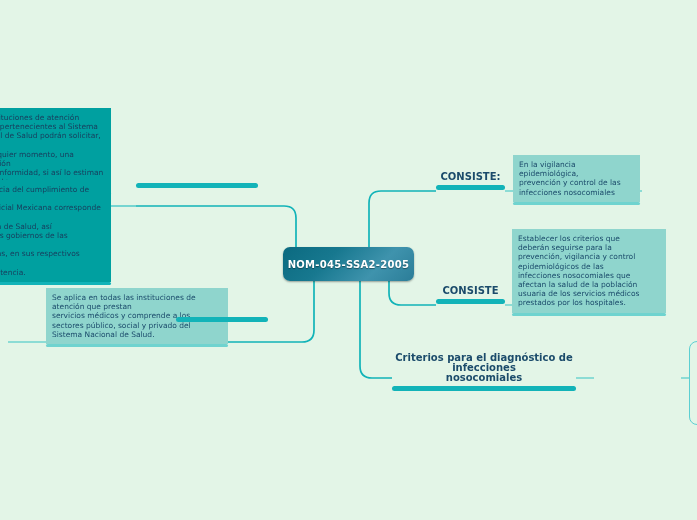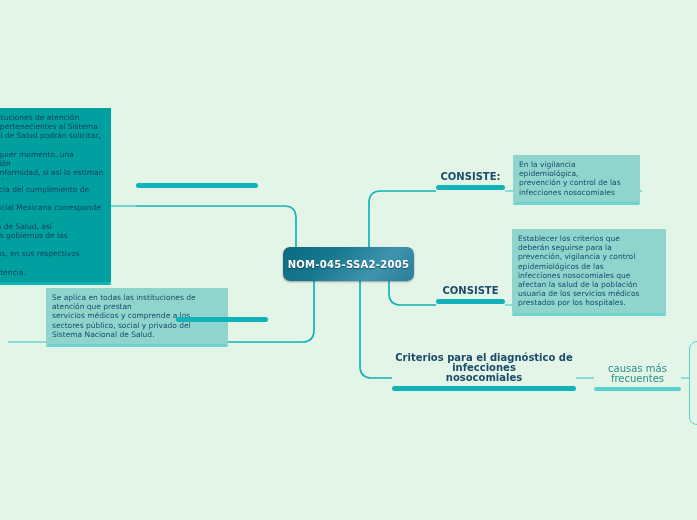--- a/index.html
+++ b/index.html
@@ -157,20 +157,16 @@
 prestados por los hospitales.</div>
     <div class="underbar lt"></div>
   </div>
 
   <div class="label-node" style="left:392px;top:353px;width:184px;">
     <div class="txt left-al">Criterios para el diagnóstico de infecciones
 nosocomiales</div>
     <div class="bar"></div>
   </div>
 
-  <div class="label-node" style="left:594px;top:364px;width:87px;">
-    <div class="txt" style="font-weight:normal;color:#2a8f8c;">causas más frecuentes</div>
-    <div class="bar light"></div>
-  </div>
 
   <div class="outline-box"></div>
 
 </div>
 
 </body></html>

